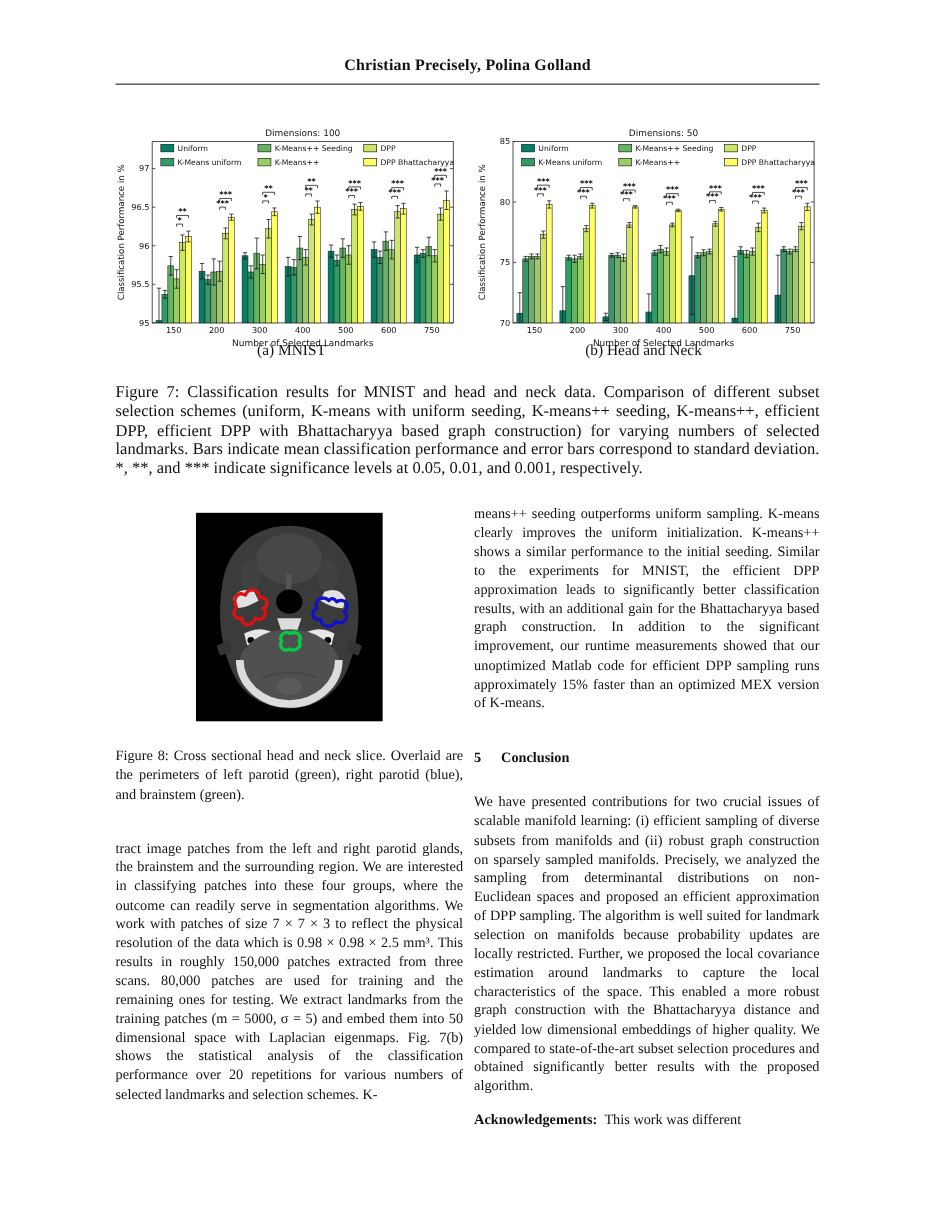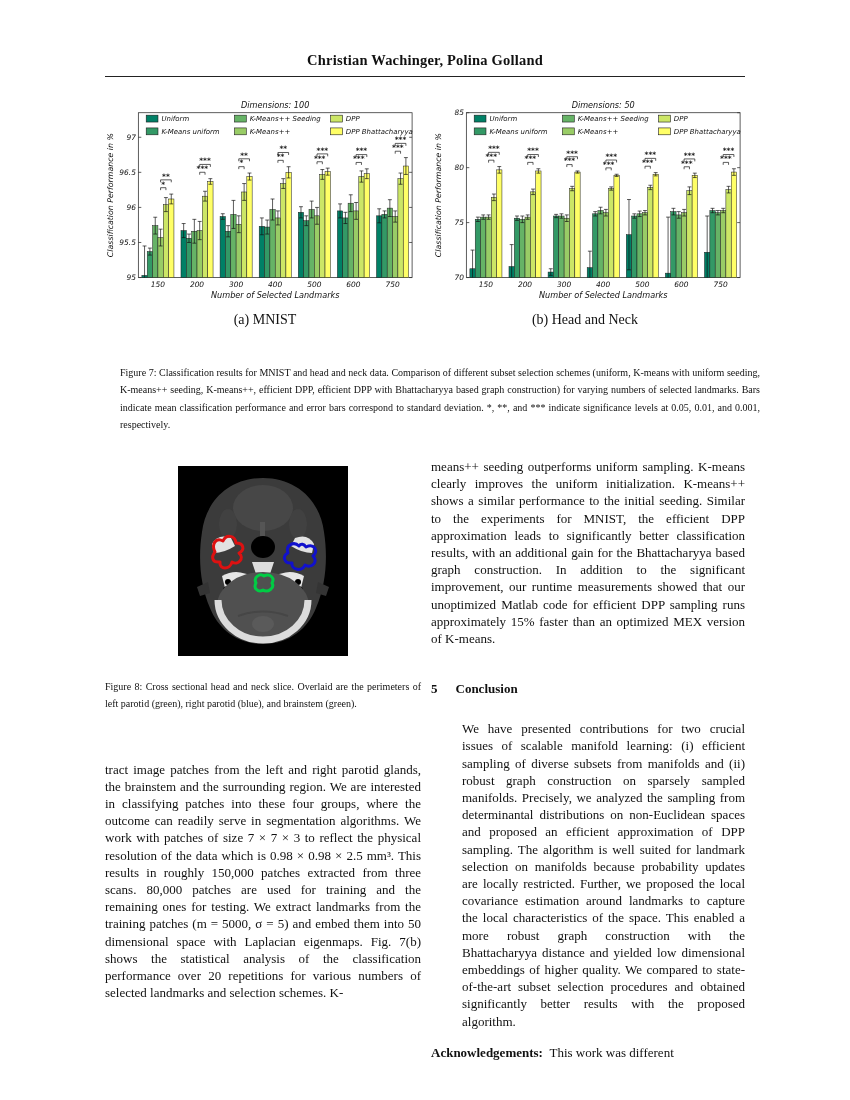--- a/index.html
+++ b/index.html
@@ -2,44 +2,44 @@
 <html><head>
 <meta charset="utf-8">
 <style>
   html,body{margin:0;padding:0;background:#fff;}
   .page{position:relative;width:850px;height:1100px;background:#ffffff;overflow:hidden;
         font-family:"Liberation Serif","DejaVu Serif",serif;color:#111;}
   .header{position:absolute;top:52px;left:105px;width:640px;text-align:center;
           font-weight:bold;font-size:14.5px;letter-spacing:.2px;}
   .header-rule{position:absolute;top:76px;left:105px;width:640px;height:0;
                border-top:1px solid #222;}
-  .charts-row{position:absolute;top:95px;left:105px;width:640px;display:flex;gap:16px;font-style:italic;}
+  .charts-row{position:absolute;top:111px;left:105px;width:640px;display:flex;gap:16px;}
   .subcaps{position:absolute;top:312px;left:105px;width:640px;display:flex;}
   .subcaps div{width:50%;text-align:center;font-size:14px;}
-  .fig7-caption{position:absolute;top:349px;left:105px;width:640px;margin:15px;
-                font-size:10px;line-height:17.3px;text-align:justify;}
+  .fig7-caption{position:absolute;top:349px;left:105px;width:640px;margin:0;
+                font-size:15px;line-height:17.3px;text-align:justify;}
   .col-left{position:absolute;top:458px;left:105px;width:316px;}
   .col-right{position:absolute;top:458px;left:431px;width:314px;}
   .ct-figure{display:block;margin:8px auto 0 auto;}
-  .fig8-caption{margin:22px 0 0 0;font-size:10px;line-height:17.3px;text-align:justify;}
+  .fig8-caption{margin:22px 0 0 0;font-size:13px;line-height:17.3px;text-align:justify;}
   .body-text{margin:0;font-size:13px;line-height:17.2px;text-align:justify;}
-  .col-left .body-text{margin-top:48px;}
+  .col-left .body-text{margin-top:32px;}
   .section-heading{margin:34px 0 0 0;font-size:13px;font-weight:bold;}
   .section-heading .num{margin-right:18px;}
-  .col-right .conclusion{margin-top:23px;margin-left:31px;}
+  .col-right .conclusion{margin-top:23px;}
   .ack{margin-top:14px;}
   .ack b{font-weight:bold;margin-top:23px;}
   svg text{font-family:"DejaVu Sans","Liberation Sans",sans-serif;}
 </style>
 </head>
 <body>
 
 <div class="page">
 
-  <div class="header">Christian Wachinger,  Polina Golland</div>
+  <div class="header">Christian Precisely,  Polina Golland</div>
   <div class="header-rule"></div>
 
   <div class="charts-row">
     <svg id="chart-0" width="318" height="214" viewBox="0 0 318 214">
         <g>
           <rect x="34" y="16" width="279" height="168" fill="none" stroke="#333" stroke-width="0.8"></rect>
           <text x="173.5" y="11" font-size="8.3" text-anchor="middle" fill="#111">Dimensions: 100</text>
           <text x="0" y="0" font-size="8" text-anchor="middle" fill="#111" transform="translate(8,100) rotate(-90)">Classification Performance in %</text>
           <line x1="34" y1="184" x2="37" y2="184" stroke="#333" stroke-width="0.8"></line>
           <line x1="310" y1="184" x2="313" y2="184" stroke="#333" stroke-width="0.8"></line>

